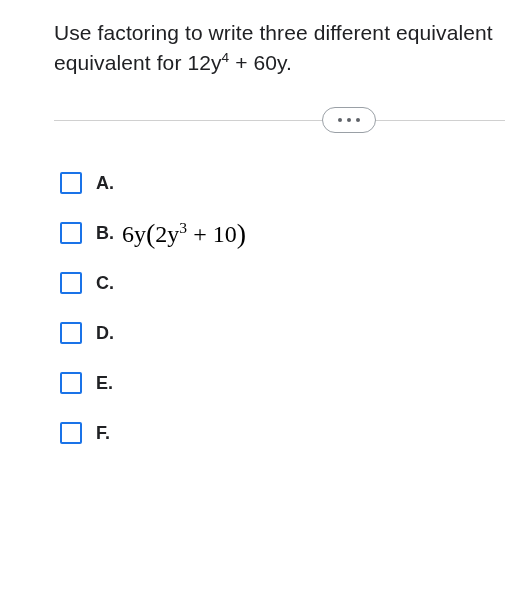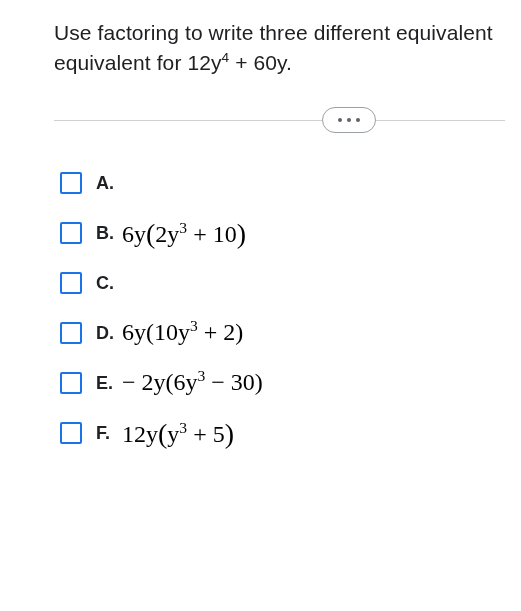--- a/index.html
+++ b/index.html
@@ -144,35 +144,26 @@
     </div>
 
     <div class="option-row">
       <div class="checkbox"></div>
       <div class="option-letter">C.</div>
     </div>
 
     <div class="option-row">
       <div class="checkbox"></div>
       <div class="option-letter">D.</div>
-      <div class="option-expr">
-        <span>6y(10y</span><sup>3</sup><span> + 2)</span>
-      </div>
     </div>
 
     <div class="option-row">
       <div class="checkbox"></div>
       <div class="option-letter">E.</div>
-      <div class="option-expr">
-        <span> − 2y(6y</span><sup>3</sup><span> − 30)</span>
-      </div>
     </div>
 
     <div class="option-row">
       <div class="checkbox"></div>
       <div class="option-letter">F.</div>
-      <div class="option-expr">
-        <span>12y</span><span class="paren">(</span><span>y</span><sup>3</sup><span> + 5</span><span class="paren">)</span>
-      </div>
     </div>
 
   </div>
 </div>
 
 </body></html>

